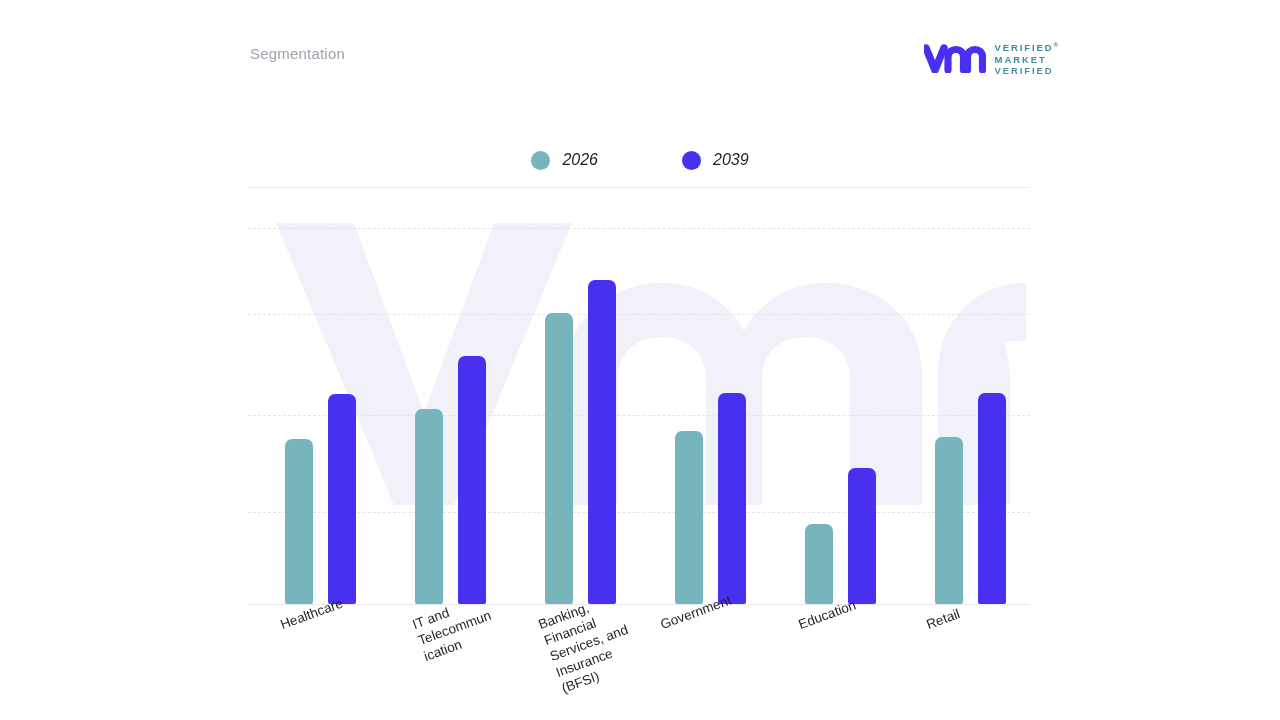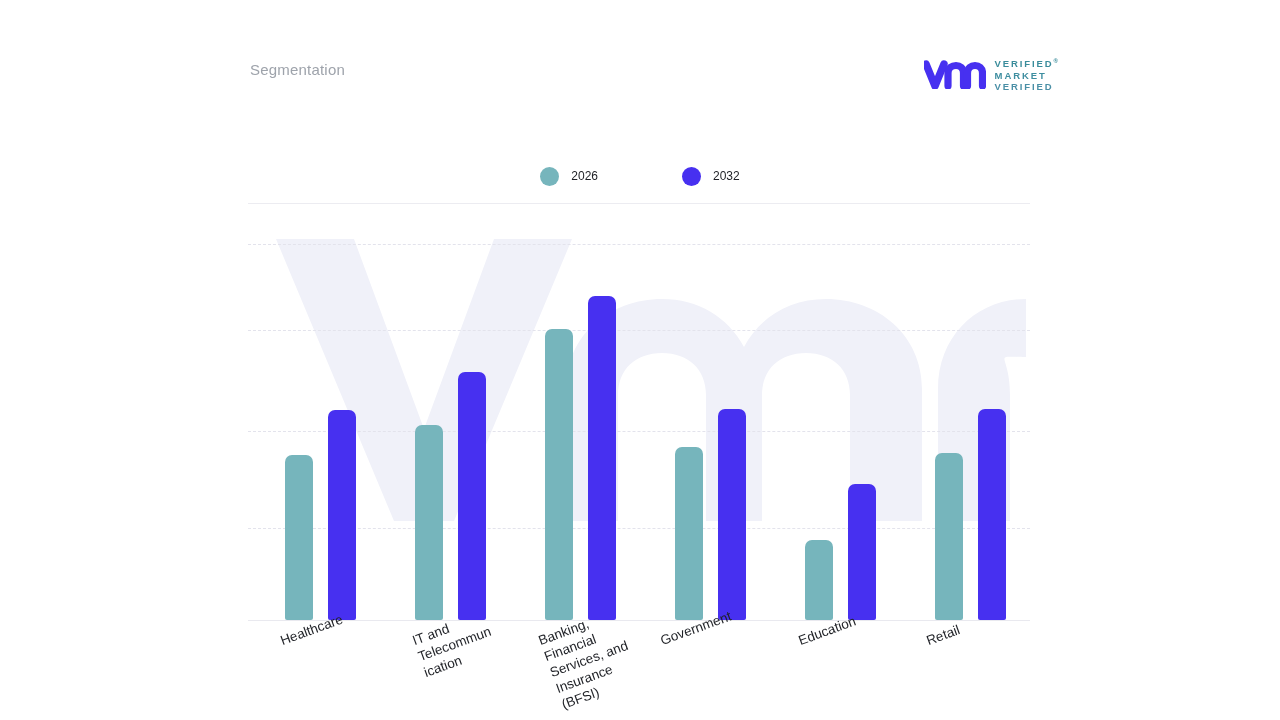--- a/index.html
+++ b/index.html
@@ -10,21 +10,21 @@
   body {
     width: 1280px;
     height: 720px;
     font-family: "Liberation Sans", sans-serif;
     overflow: hidden;
     position: relative;
   }
 
   #chart-card {
     position: absolute;
-    left: 0; top: 16px;
+    left: 0; top: 0;
     width: 1280px;
     height: 600px;
     background: #ffffff;
   }
 
   
   #header {
     position: absolute;
     left: 250px;
     top: 44px;
@@ -97,23 +97,24 @@
     align-items: center;
     gap: 12px;
   }
   .legend-swatch {
     width: 19px;
     height: 19px;
     border-radius: 50%;
     display: block;
   }
   .legend-label {
-    font-size: 12px;
+    font-size: 16px;
     color: #1d1f24;
     line-height: 20px;
+    font-style: italic;
   }
 
   
   #separator {
     position: absolute;
     left: 248px;
     top: 187px;
     width: 782px;
     height: 1px;
     background: #ececf1;
@@ -211,21 +212,21 @@
     </div>
   </div>
 
   <div id="legend">
     <div class="legend-item">
       <span class="legend-swatch" style="background: rgb(118, 181, 188);"></span>
       <span class="legend-label">2026</span>
     </div>
     <div class="legend-item">
       <span class="legend-swatch" style="background: rgb(71, 48, 240);"></span>
-      <span class="legend-label">2032</span>
+      <span class="legend-label">2039</span>
     </div>
   </div>
 
   <div id="separator"></div>
 
   <div id="plot">
     <div id="watermark">
       <svg width="760" height="330" viewBox="0 0 760 330" xmlns="http://www.w3.org/2000/svg" aria-hidden="true">
         <g fill="#f0f1f9">
           <path d="M10 0 L128 282 L188 282 L306 0 L228 0 L158 190 L88 0 Z"></path>

